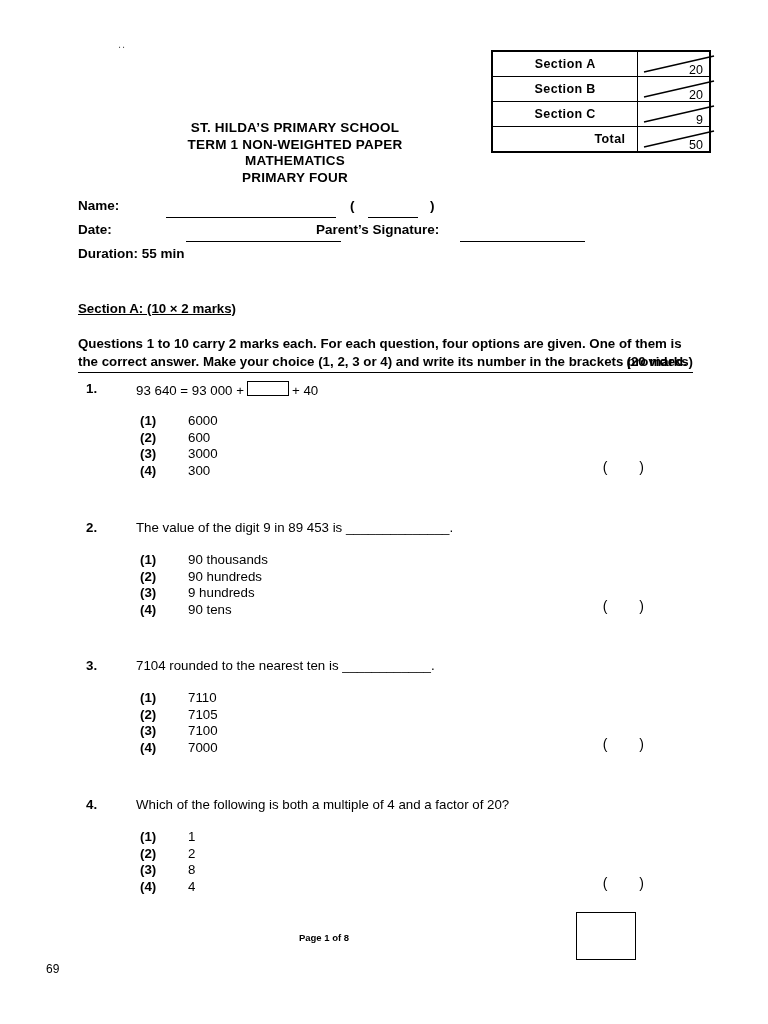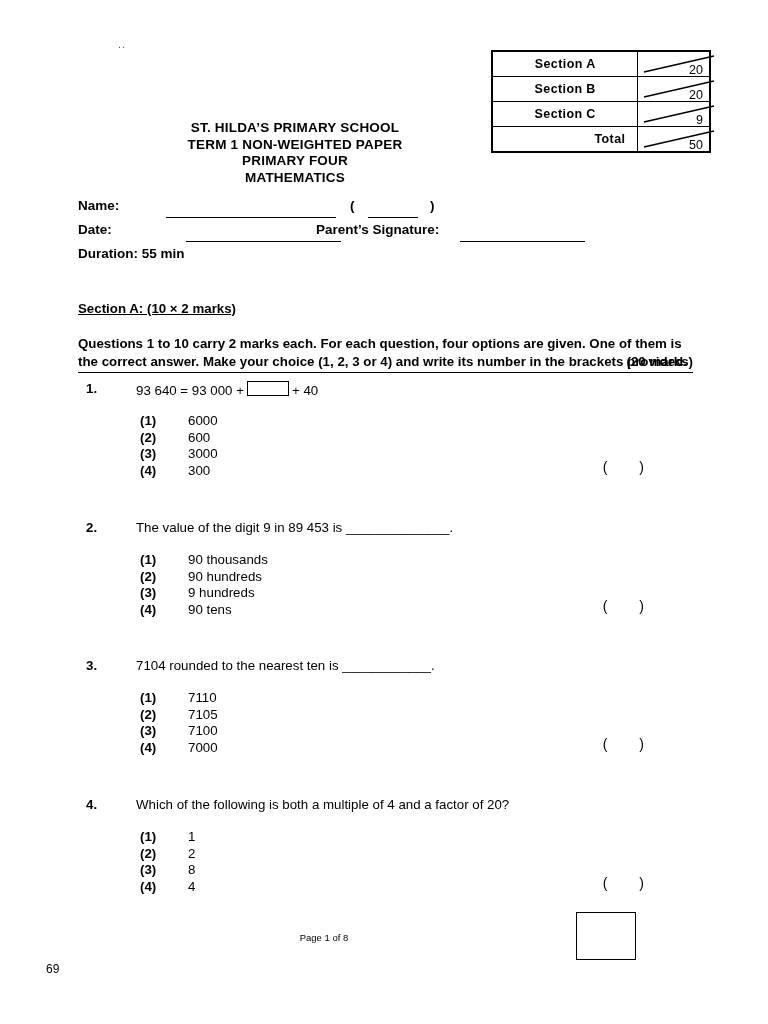--- a/index.html
+++ b/index.html
@@ -208,21 +208,21 @@
   }
 
   
   .footer-page {
     position: absolute;
     left: 0;
     top: 932px;
     width: 648px;
     text-align: center;
     font-size: 9.5px;
-    font-weight: normal;
+    font-weight: bold;
   }
   .footer-box {
     position: absolute;
     left: 576px;
     top: 912px;
     width: 58px;
     height: 46px;
     border: 1.6px solid #000;
   }
   .corner-num {
@@ -284,22 +284,22 @@
         </span>
         <span class="val">50</span>
       </td>
     </tr>
   </tbody>
     </table>
 
   <div class="heading">
     <div>ST. HILDA’S PRIMARY SCHOOL</div>
     <div>TERM 1 NON-WEIGHTED PAPER</div>
+    <div>MATHEMATICS</div>
     <div>PRIMARY FOUR</div>
-    <div>MATHEMATICS</div>
   </div>
 
   <div class="particulars">
     <div class="prow">
       <span class="plabel">Name:</span>
       <span class="pline" style="left:88px; top:19px; width:170px;"></span>
       <span class="brackets" style="left:272px; top:0;">(</span>
       <span class="pline" style="left:290px; top:19px; width:50px;"></span>
       <span class="brackets" style="left:352px; top:0;">)</span>
     </div>

